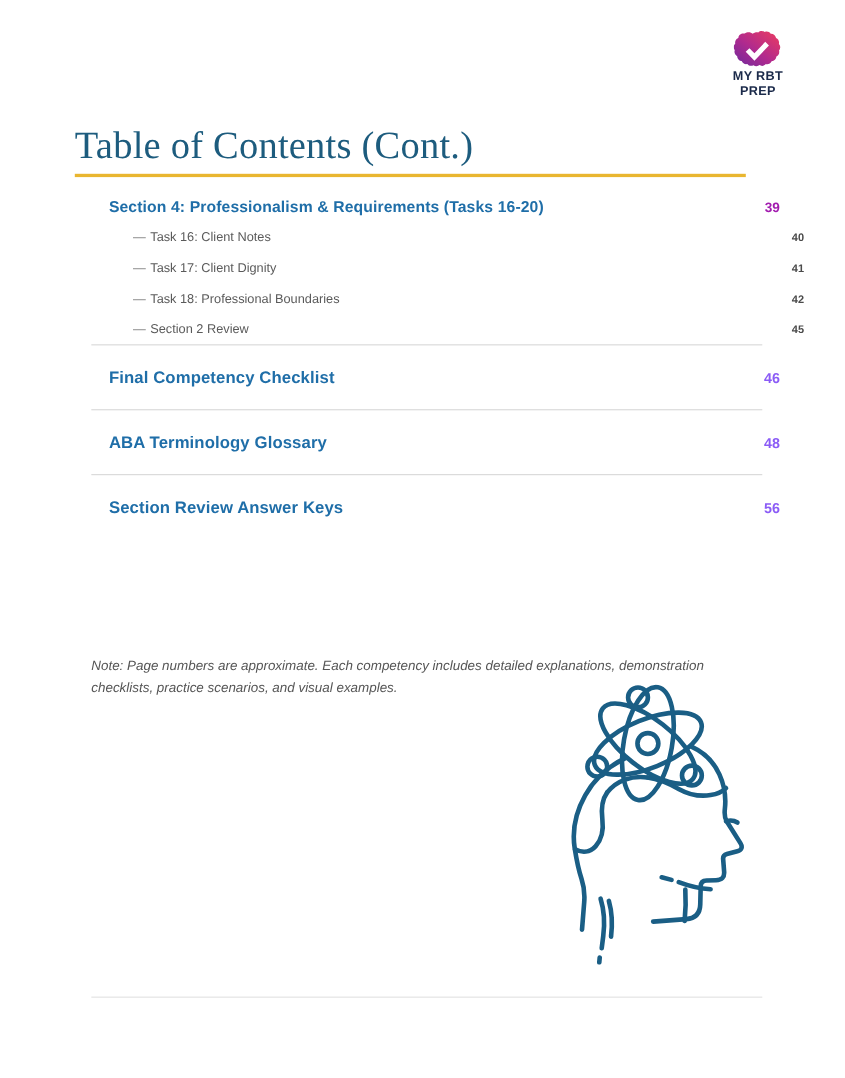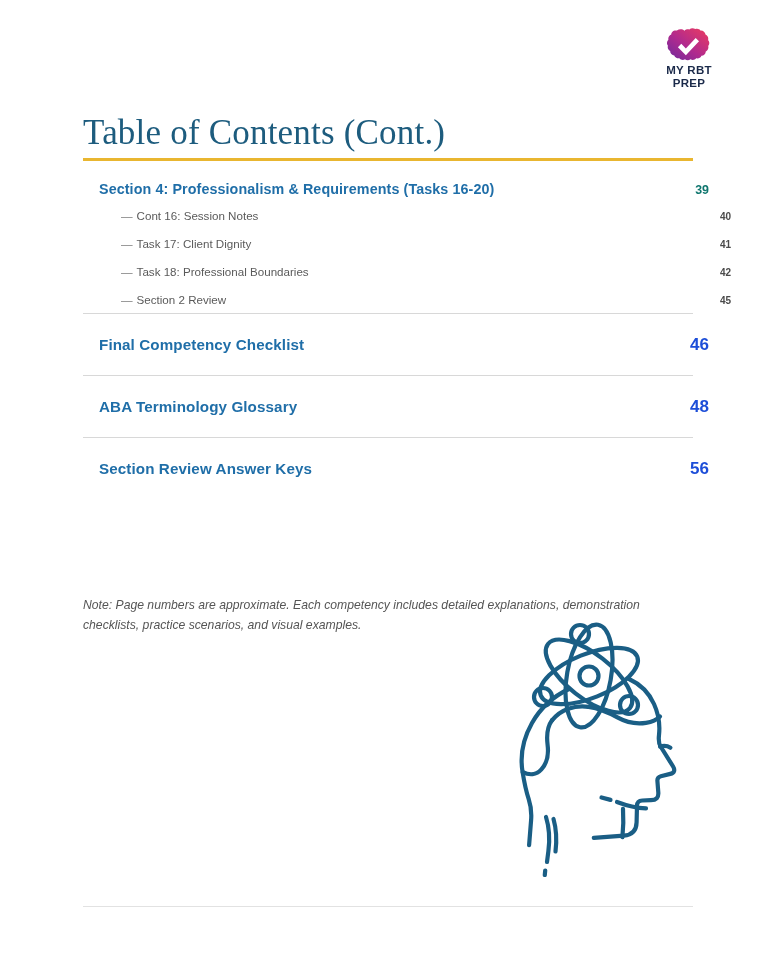--- a/index.html
+++ b/index.html
@@ -41,21 +41,21 @@
     font-weight: bold;
     font-size: 11.5px;
     line-height: 12.5px;
     letter-spacing: 0.3px;
     color: #1b2a4a;
   }
 
   
   .title-wrap {
     position: absolute;
-    left: 83px;
+    left: 68px;
     top: 112px;
     width: 610px;
   }
   .page-title {
     font-family: "Liberation Serif", serif;
     font-size: 35px;
     line-height: 41px;
     font-weight: normal;
     color: #1d5c7e;
     margin: 0;
@@ -90,21 +90,21 @@
   }
   .section-label {
     font-size: 14.3px;
     font-weight: bold;
     color: #1f6ea8;
     letter-spacing: 0.1px;
   }
   .section-page {
     font-size: 12.4px;
     font-weight: bold;
-    color: #0f766e;
+    color: #a21caf;
     white-space: nowrap;
   }
 
   .sub-list {
     margin: 0;
     padding: 0;
     list-style: none;
   }
   .sub-row {
     padding: 7.5px 0 7.5px 0;
@@ -136,23 +136,23 @@
   .major-row {
     padding: 21px 0 20px 0;
   }
   .major-label {
     font-size: 15.2px;
     font-weight: bold;
     color: #1f6ea8;
     letter-spacing: 0.1px;
   }
   .major-page {
-    font-size: 17px;
-    font-weight: bold;
-    color: #1d4ed8;
+    font-size: 13px;
+    font-weight: bold;
+    color: #8b5cf6;
     white-space: nowrap;
   }
 
   
   .note {
     position: absolute;
     left: 83px;
     top: 583px;
     width: 560px;
     font-style: italic;
@@ -211,21 +211,21 @@
   <div class="toc">
 
     <div class="toc-row section-row">
       <span class="section-label">Section 4: Professionalism &amp; Requirements (Tasks 16-20)</span>
       <span class="section-page">39</span>
     </div>
 
     <ul class="sub-list">
       <li class="toc-row sub-row">
         <span class="sub-label">
-          <span class="sub-dash">—</span><span>Cont 16: Session Notes</span>
+          <span class="sub-dash">—</span><span>Task 16: Client Notes</span>
         </span>
         <span class="sub-page">40</span>
       </li>
       <li class="toc-row sub-row">
         <span class="sub-label">
           <span class="sub-dash">—</span><span>Task 17: Client Dignity</span>
         </span>
         <span class="sub-page">41</span>
       </li>
       <li class="toc-row sub-row">

